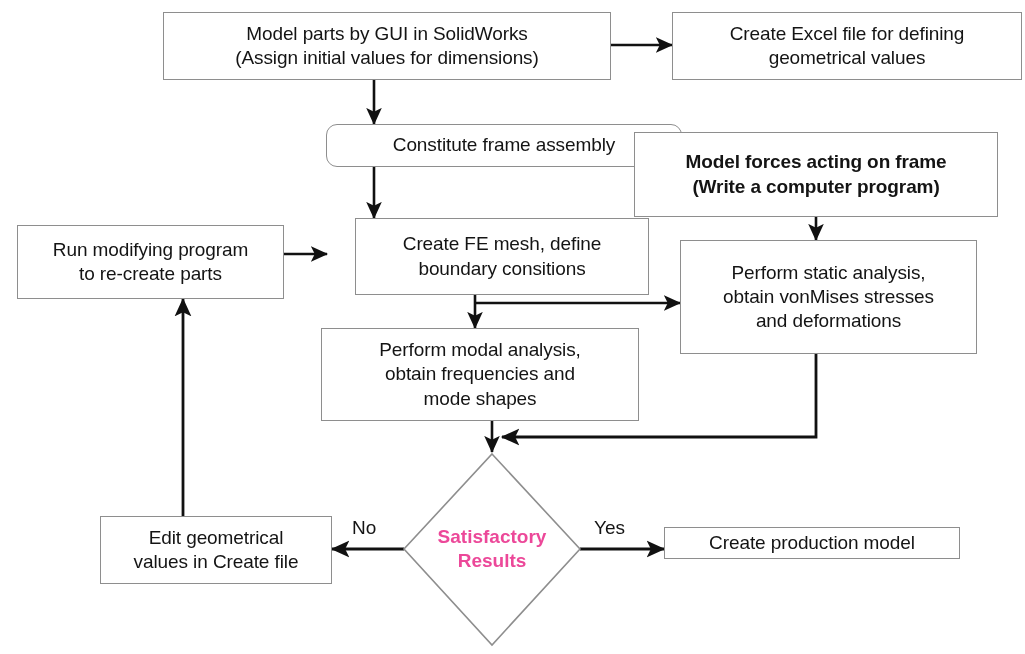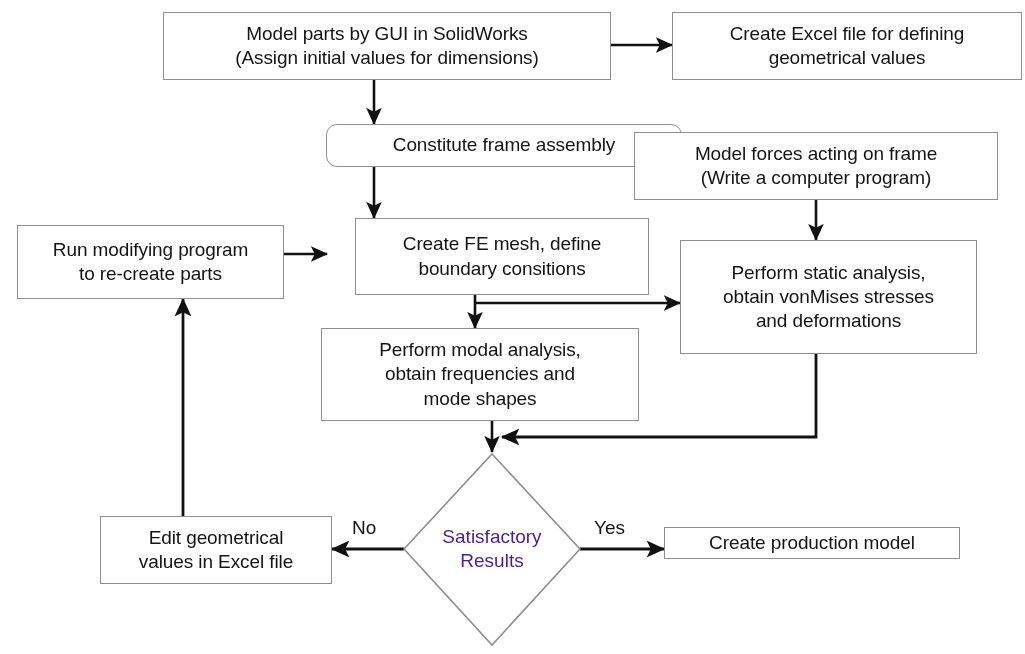--- a/index.html
+++ b/index.html
@@ -30,25 +30,26 @@
     letter-spacing: -0.1px;
     padding: 10px 6px;
     white-space: pre-line;
   }
   .diamond-label {
     position: absolute;
     display: flex;
     align-items: center;
     justify-content: center;
     text-align: center;
-    color: #4c1d95;
+    color: #ec4899;
     font-size: 19px;
     line-height: 1.28;
     white-space: pre-line;
     pointer-events: none;
+    font-weight: bold;
   }
   .edge-label {
     position: absolute;
     color: #141414;
     font-size: 19px;
     line-height: 1;
     white-space: nowrap;
   }
   svg.wires {
     position: absolute;
@@ -99,39 +100,39 @@
   </svg>
 
   <div class="node" style="left:163px; top:12px; width:448px; height:68px;">Model parts by GUI in SolidWorks
 (Assign initial values for dimensions)</div>
 
   <div class="node" style="left:672px; top:12px; width:350px; height:68px;">Create Excel file for defining
 geometrical values</div>
 
   <div class="node" style="left:326px; top:124px; width:356px; height:43px;border-radius:11px;">Constitute frame  assembly</div>
 
-  <div class="node" style="left:634px; top:132px; width:364px; height:68px;">Model forces acting on frame
+  <div class="node" style="left:634px; top:132px; width:364px; height:85px;font-weight:bold;">Model forces acting on frame
 (Write a computer program)</div>
 
   <div class="node" style="left:17px; top:225px; width:267px; height:74px;">Run modifying program
 to re-create parts</div>
 
   <div class="node" style="left:327px; top:218px; width:294px; height:77px;margin-left:28px;">Create FE mesh, define
 boundary consitions</div>
 
   <div class="node" style="left:680px; top:240px; width:297px; height:114px;">Perform static analysis,
 obtain vonMises stresses
 and deformations</div>
 
   <div class="node" style="left:321px; top:328px; width:318px; height:93px;">Perform modal analysis,
 obtain frequencies and
 mode shapes</div>
 
   <div class="node" style="left:100px; top:516px; width:232px; height:68px;">Edit geometrical
-values in Excel file</div>
+values in Create file</div>
 
   <div class="diamond-label" style="left:404px; top:505px; width:176px; height:88px;">Satisfactory
 Results</div>
 
   <div class="node" style="left:664px; top:527px; width:296px; height:32px;">Create production model</div>
 
   <div class="edge-label" style="left:352px; top:518px;">No</div>
 
   <div class="edge-label" style="left:594px; top:518px;">Yes</div>
 

